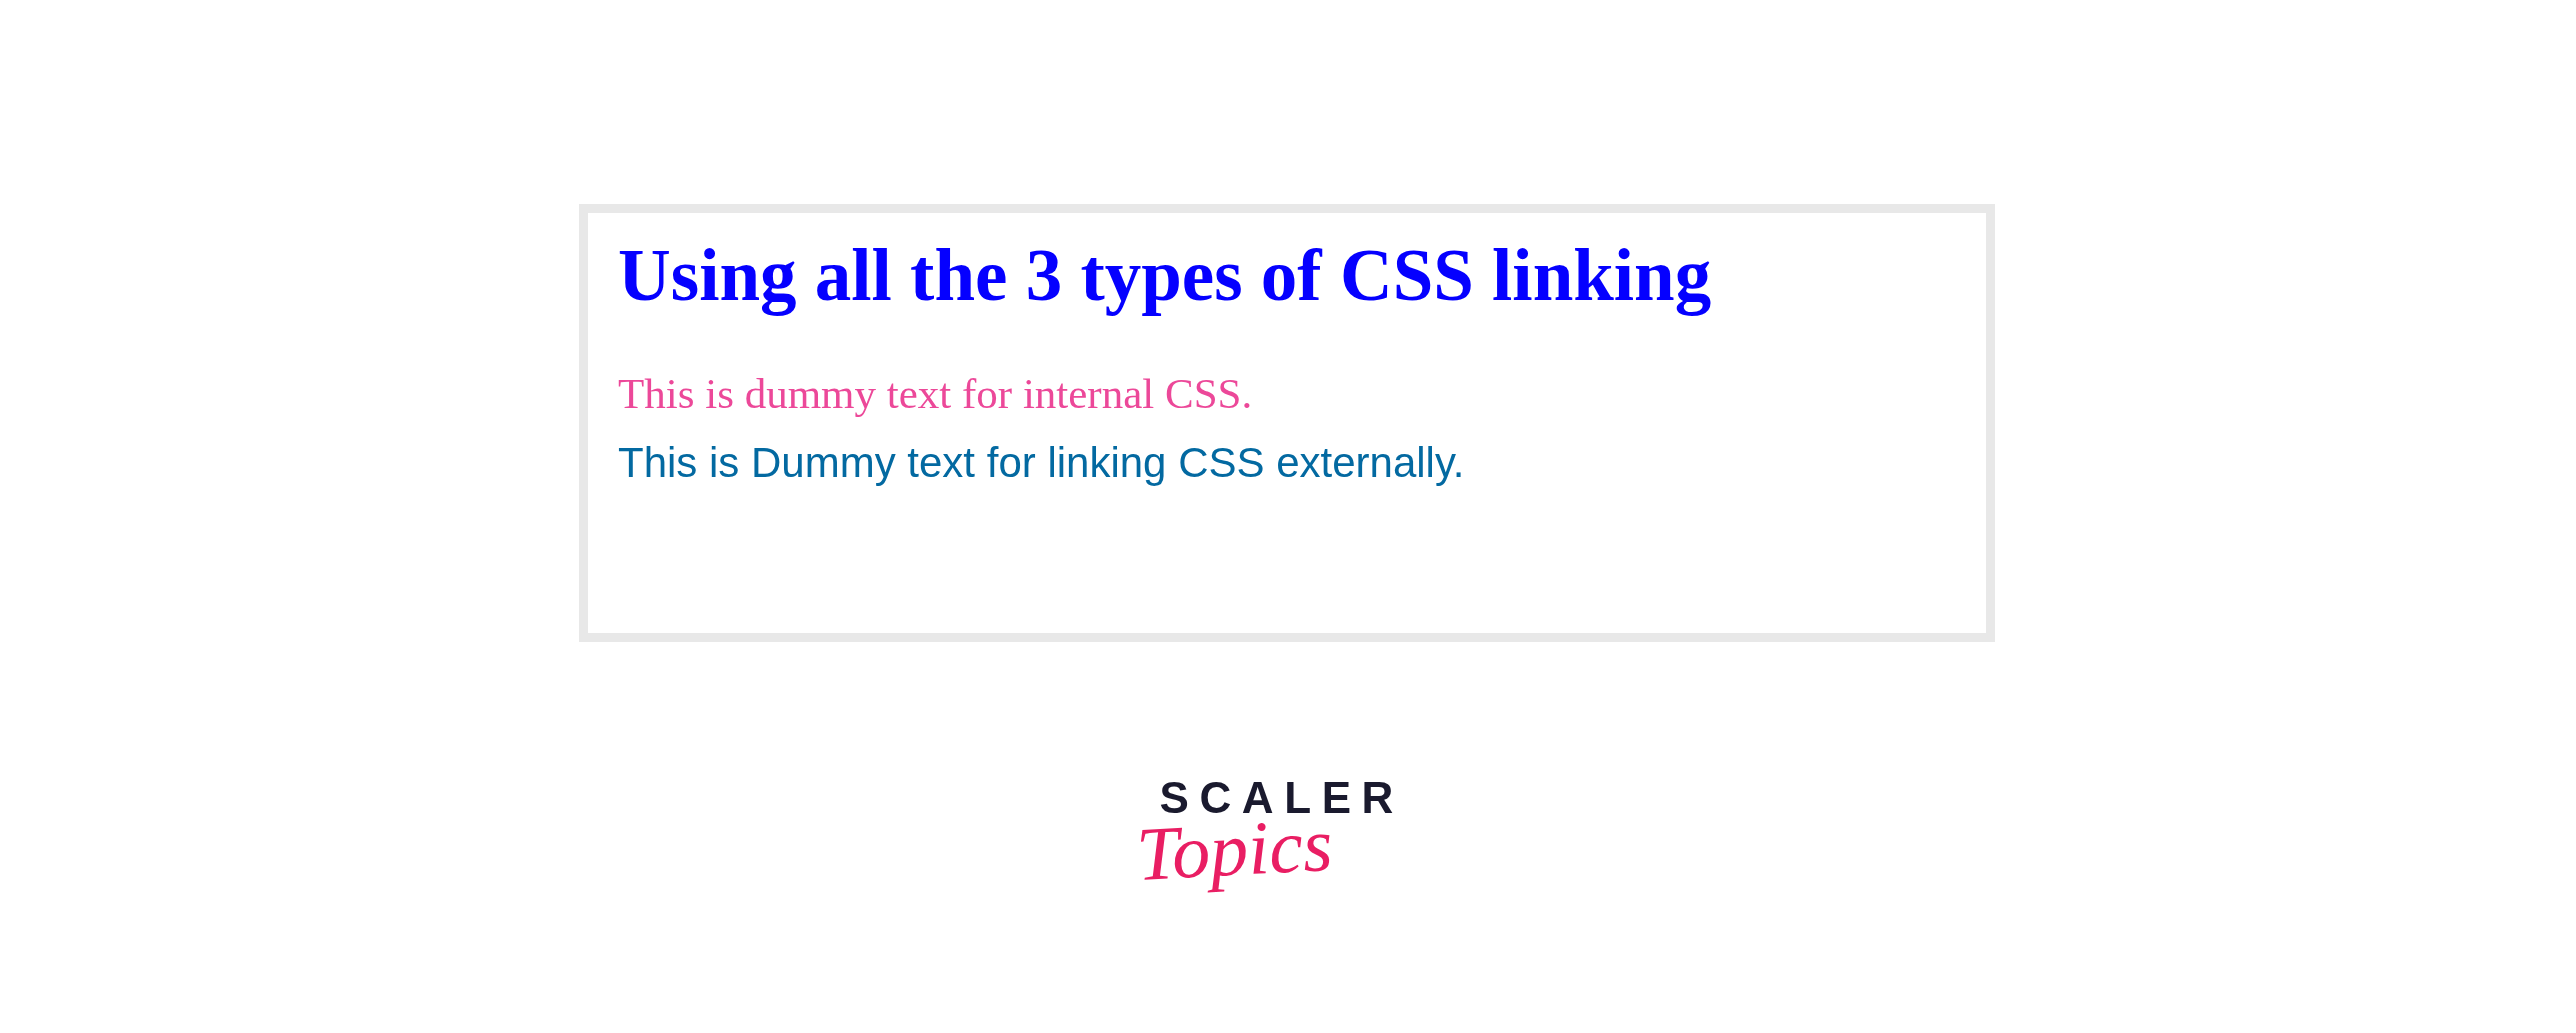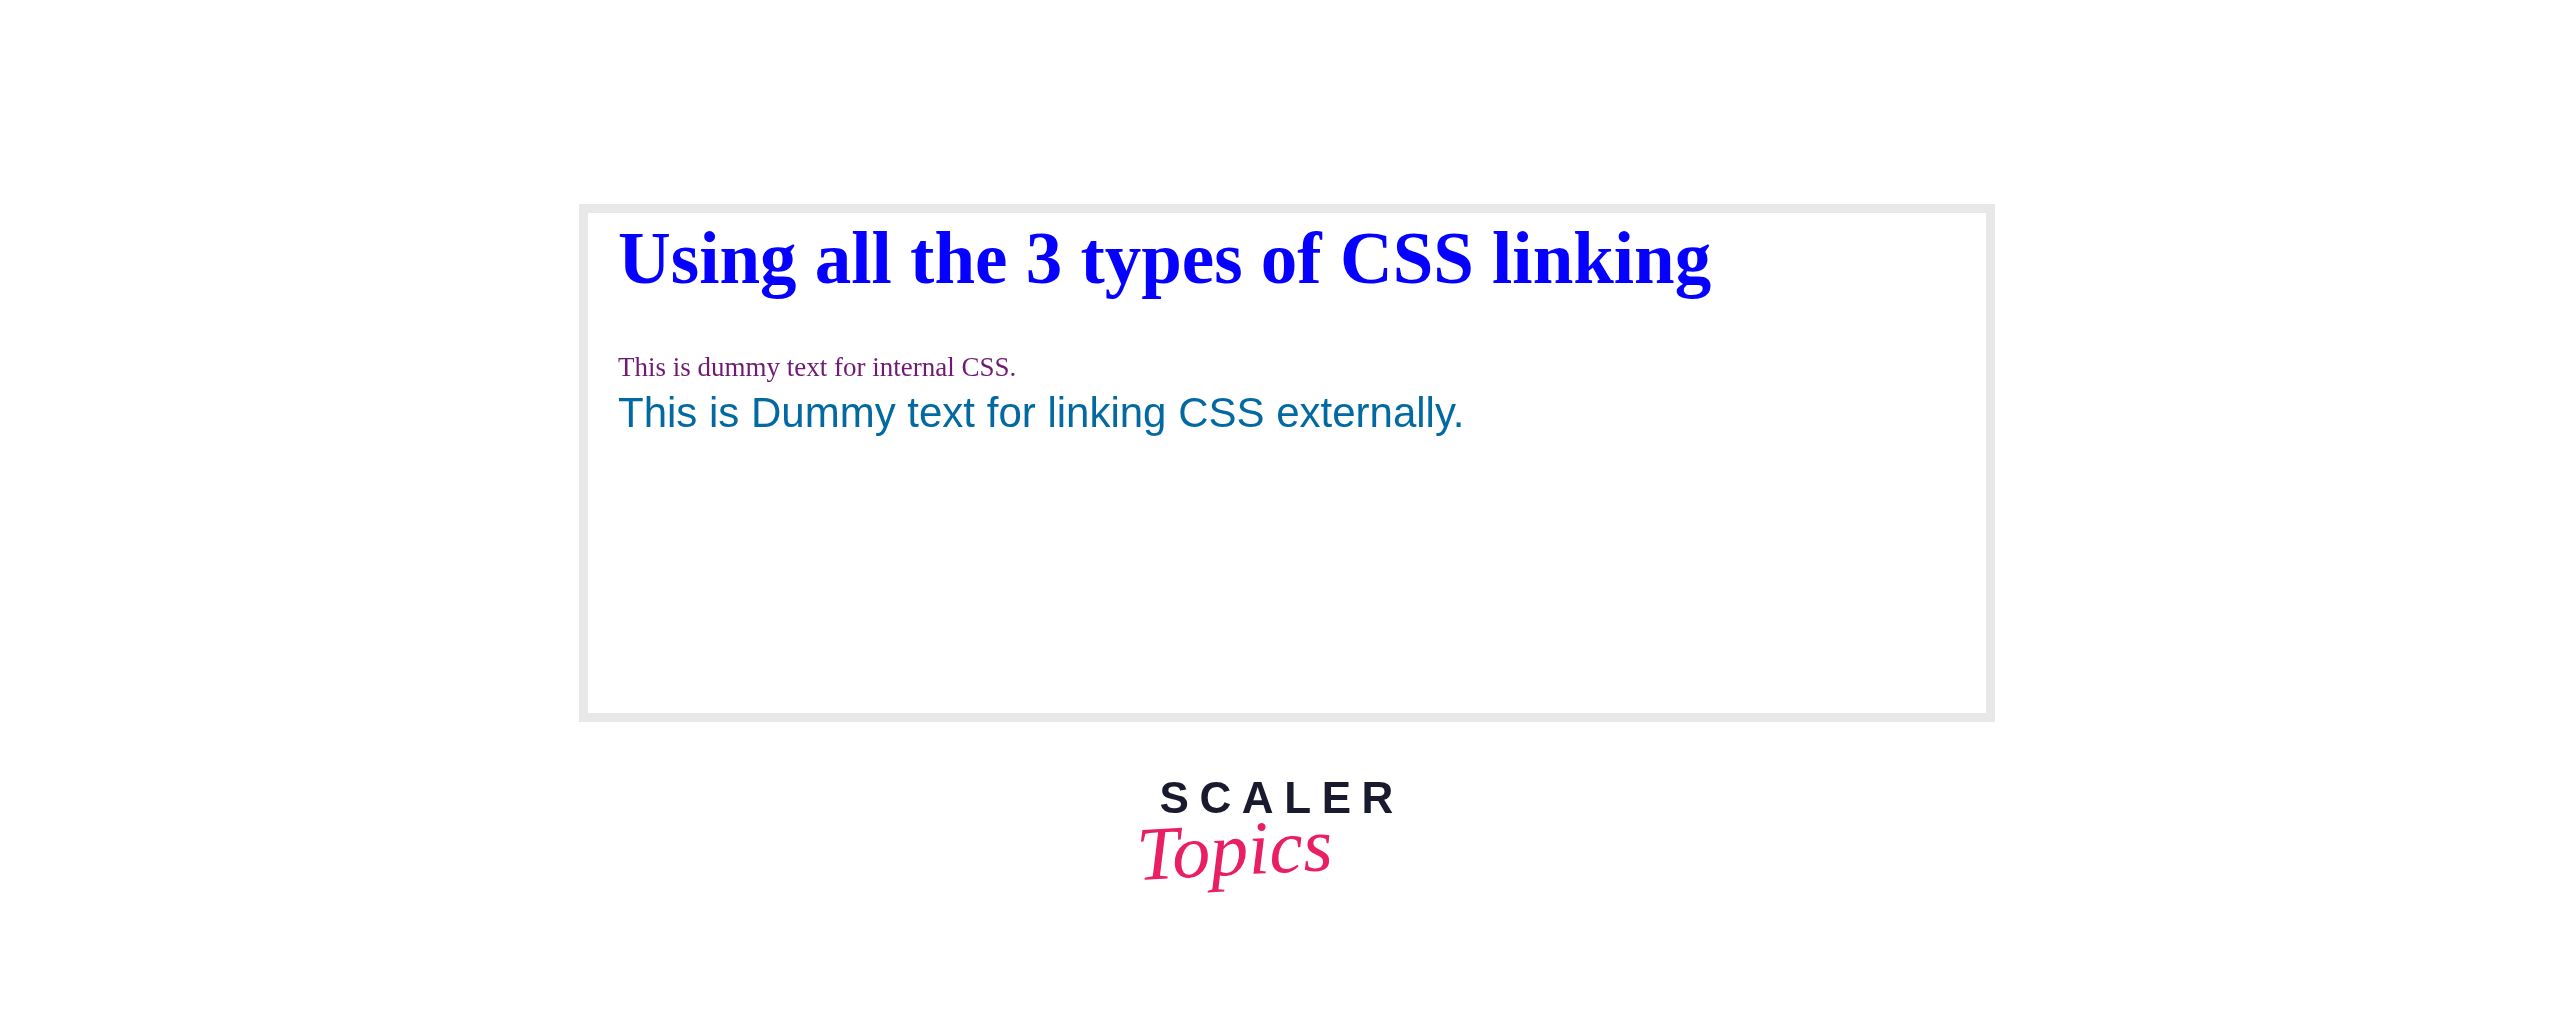--- a/index.html
+++ b/index.html
@@ -12,39 +12,39 @@
       width: 2576px;
       height: 1033px;
       position: relative;
       font-family: "Times New Roman", Times, serif;
     }
     .content-box {
       position: absolute;
       left: 579px;
       top: 204px;
       width: 1416px;
-      height: 518px;
+      height: 438px;
       border: 9px solid #E8E8E8;
-      padding: 6px 30px;
+      padding: 23px 30px;
       background: #ffffff;
     }
     .heading {
       font-size: 73px;
       font-weight: bold;
       color: #0500FF;
       font-family: "Times New Roman", Times, serif;
       margin-bottom: 52px;
       line-height: 1.1;
     }
     .internal-text {
-      font-size: 27px;
-      color: #701a75;
+      font-size: 43px;
+      color: #ec4899;
       font-family: "Times New Roman", Times, serif;
       line-height: 1.2;
-      margin-bottom: 4px;
+      margin-bottom: 18px;
     }
     .external-text {
       font-size: 42px;
       color: #0369a1;
       font-family: "Segoe UI", Tahoma, Geneva, Verdana, sans-serif;
       font-weight: 300;
       line-height: 1.2;
     }
     .logo-container {
       position: absolute;

